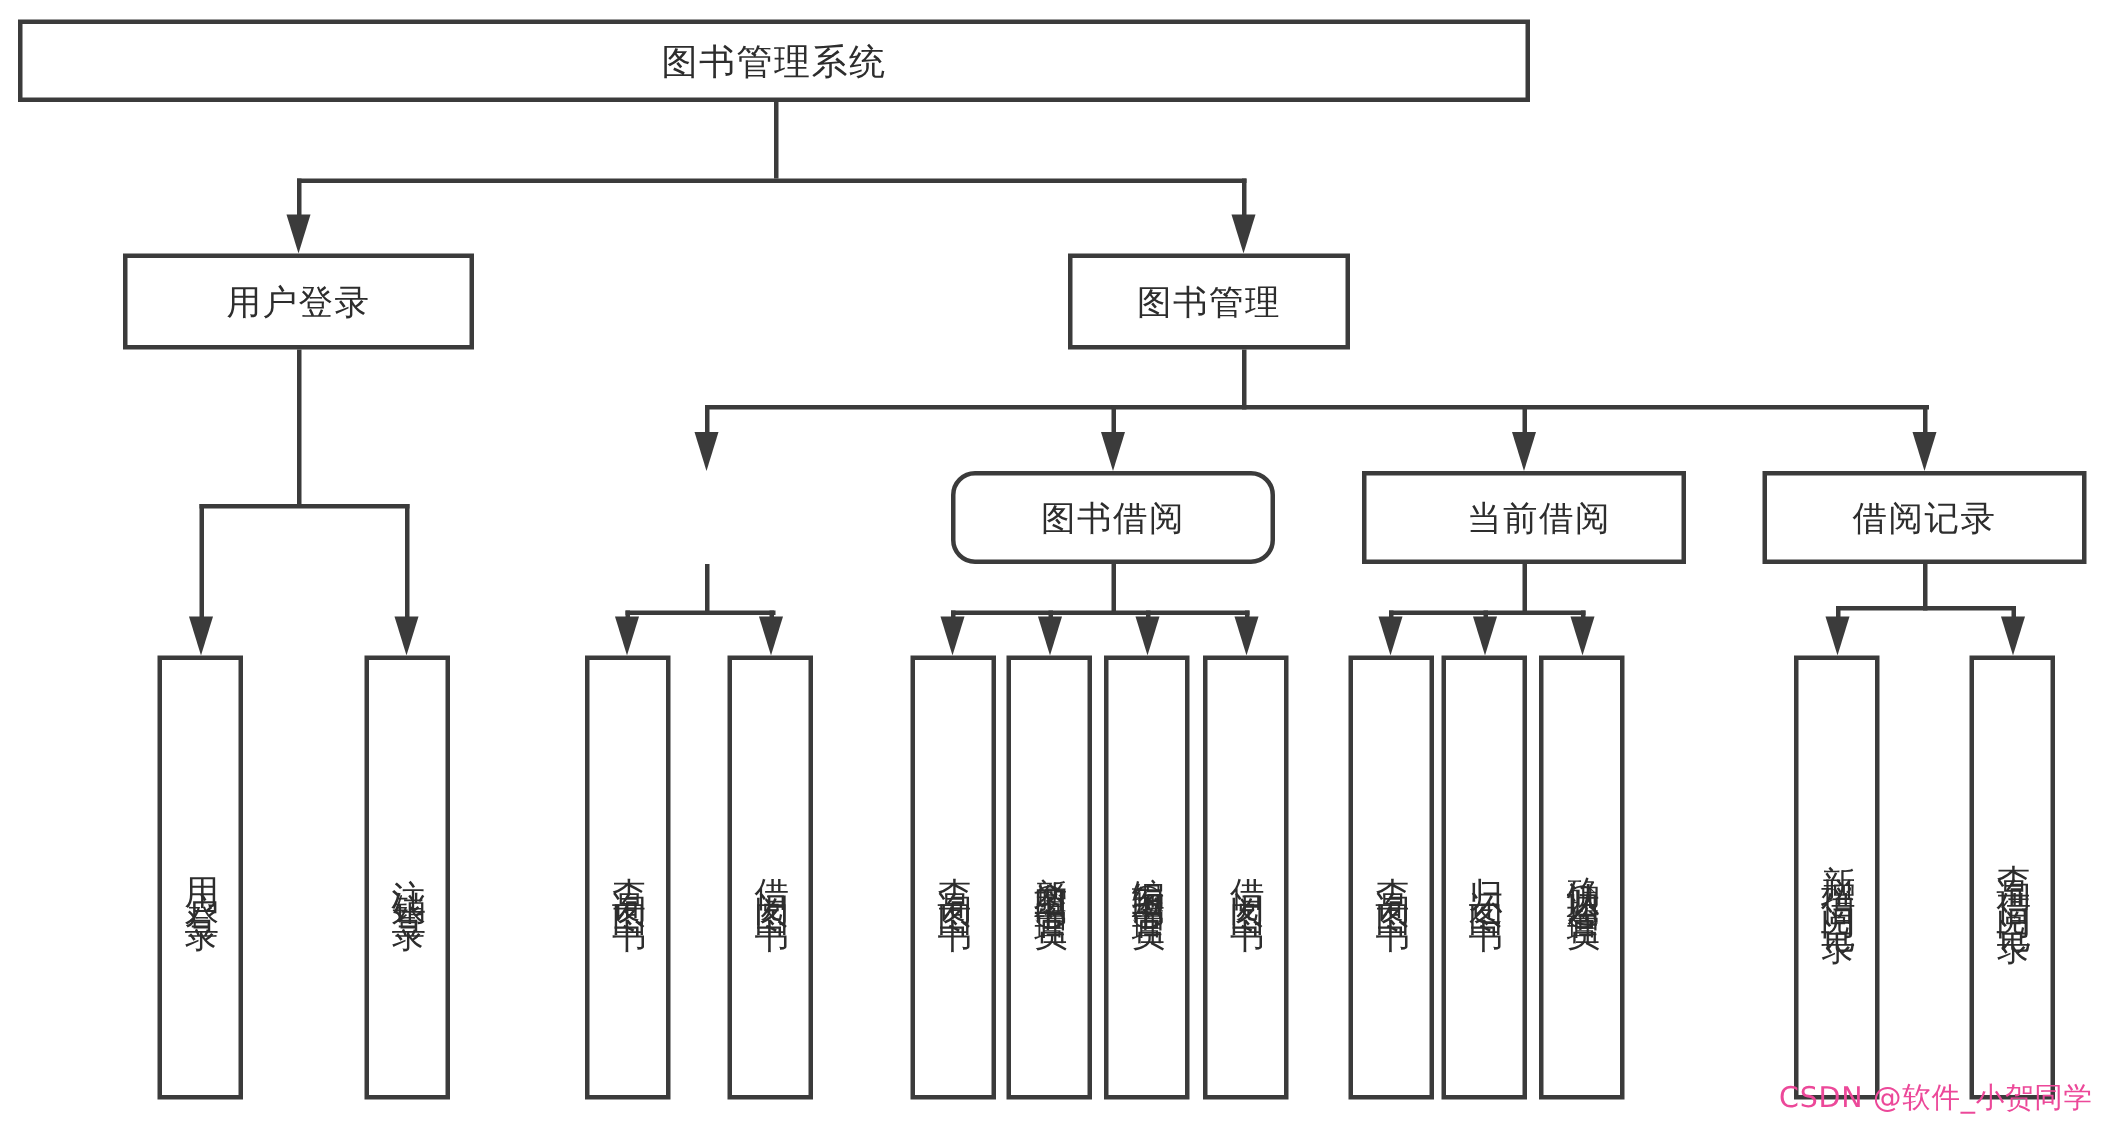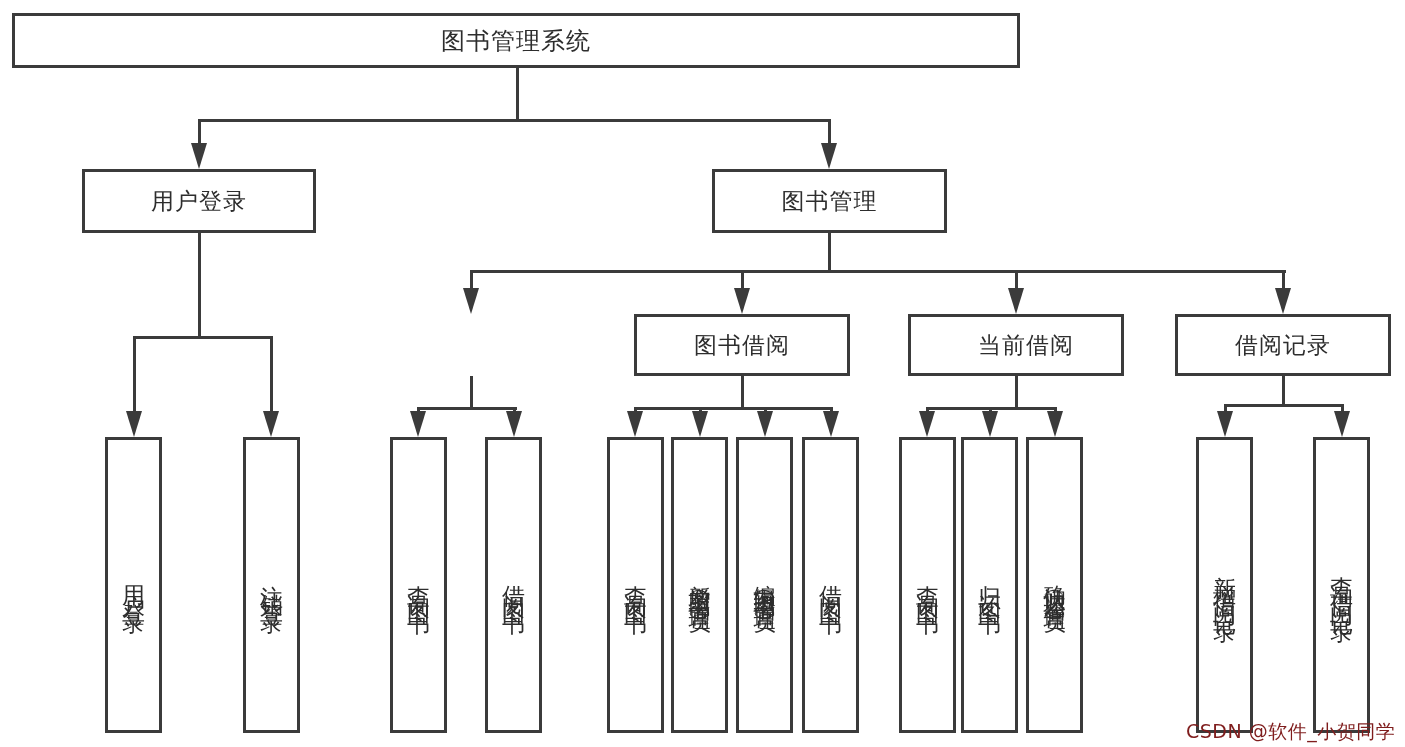--- a/index.html
+++ b/index.html
@@ -23,60 +23,60 @@
   .leaf.tight { font-size:22px; letter-spacing:4px; }
   .vl { position:absolute; width:3px; background:#3b3b3b; }
   .hl { position:absolute; height:3px; background:#3b3b3b; }
   .ah {
     position:absolute; width:0; height:0;
     border-left:8px solid transparent; border-right:8px solid transparent;
     border-top:26px solid #3b3b3b;
   }
   .watermark {
     position:absolute; left:1186px; top:719px;
-    font-size:19px; color:#7f1d1d; letter-spacing:0.5px; white-space:nowrap;
+    font-size:19px; color:#ec4899; letter-spacing:0.5px; white-space:nowrap;
     z-index:5;
   }
 </style>
 </head>
 <body>
 
 <div class="stage">
 
   <div class="node root-label" style="left:12px;top:13px;width:1008px;height:55px;">图书管理系统</div>
 
   <div class="vl" style="left:516px;top:68px;height:51px;"></div>
   <div class="hl" style="left:198px;top:119px;width:633px;"></div>
   <div class="vl" style="left:198px;top:119px;height:26px;"></div>
   <div class="ah" style="left:191px;top:143px;"></div>
   <div class="vl" style="left:828px;top:119px;height:26px;"></div>
   <div class="ah" style="left:821px;top:143px;"></div>
 
   <div class="node h-label" style="left:82px;top:169px;width:234px;height:64px;">用户登录</div>
-  <div class="node h-label" style="left:712px;top:169px;width:235px;height:64px;">图书管理</div>
+  <div class="node h-label" style="left:712px;top:169px;width:188px;height:64px;">图书管理</div>
 
   <div class="vl" style="left:198px;top:233px;height:103px;"></div>
   <div class="hl" style="left:133px;top:336px;width:140px;"></div>
   <div class="vl" style="left:133px;top:336px;height:77px;"></div>
   <div class="ah" style="left:126px;top:411px;"></div>
   <div class="vl" style="left:270px;top:336px;height:77px;"></div>
   <div class="ah" style="left:263px;top:411px;"></div>
 
   <div class="vl" style="left:828px;top:233px;height:40px;"></div>
   <div class="hl" style="left:470px;top:270px;width:816px;"></div>
   <div class="vl" style="left:470px;top:270px;height:20px;"></div>
   <div class="ah" style="left:463px;top:288px;"></div>
   <div class="vl" style="left:741px;top:270px;height:20px;"></div>
   <div class="ah" style="left:734px;top:288px;"></div>
   <div class="vl" style="left:1015px;top:270px;height:20px;"></div>
   <div class="ah" style="left:1008px;top:288px;"></div>
   <div class="vl" style="left:1282px;top:270px;height:20px;"></div>
   <div class="ah" style="left:1275px;top:288px;"></div>
 
-  <div class="node h-label" style="left:634px;top:314px;width:216px;height:62px;">图书借阅</div>
+  <div class="node h-label" style="left:634px;top:314px;width:216px;height:62px;border-radius:16px;">图书借阅</div>
   <div class="node h-label" style="left:908px;top:314px;width:216px;height:62px;padding-left:20px;">当前借阅</div>
   <div class="node h-label" style="left:1175px;top:314px;width:216px;height:62px;">借阅记录</div>
 
   <div class="vl" style="left:470px;top:376px;height:34px;"></div>
   <div class="hl" style="left:417px;top:407px;width:100px;"></div>
   <div class="vl" style="left:417px;top:407px;height:10px;"></div>
   <div class="ah" style="left:410px;top:411px;"></div>
   <div class="vl" style="left:513px;top:407px;height:10px;"></div>
   <div class="ah" style="left:506px;top:411px;"></div>
 

